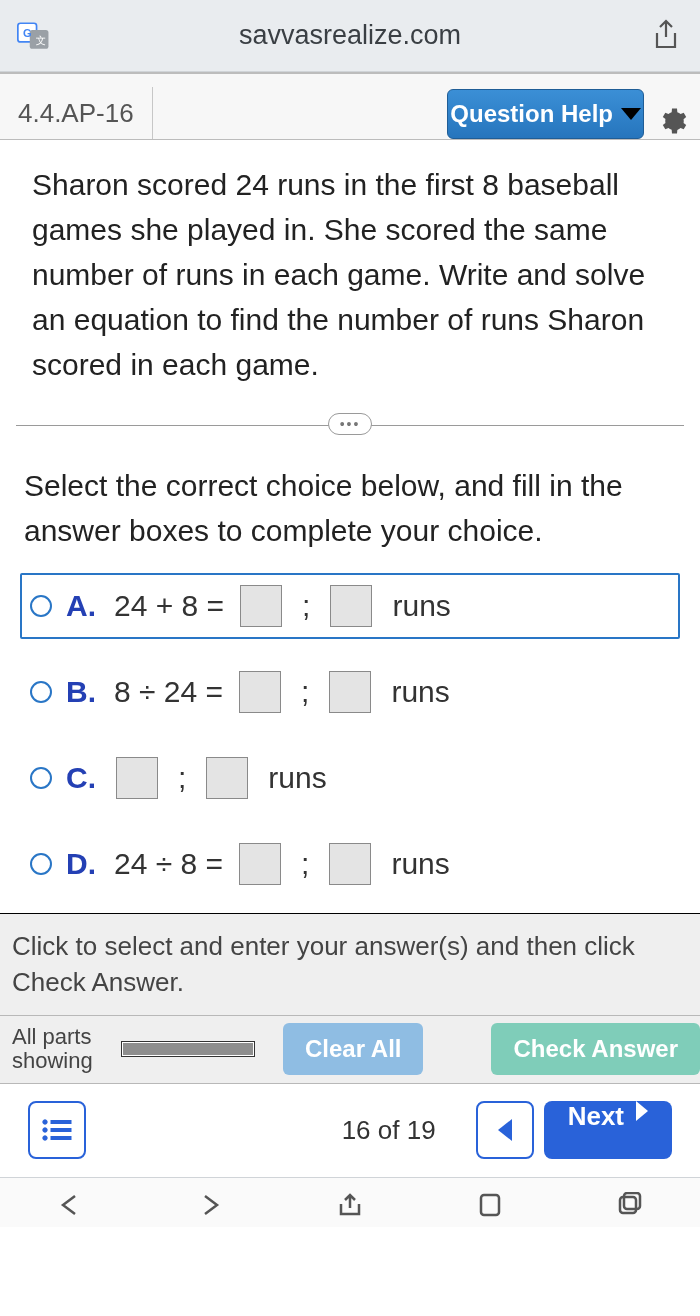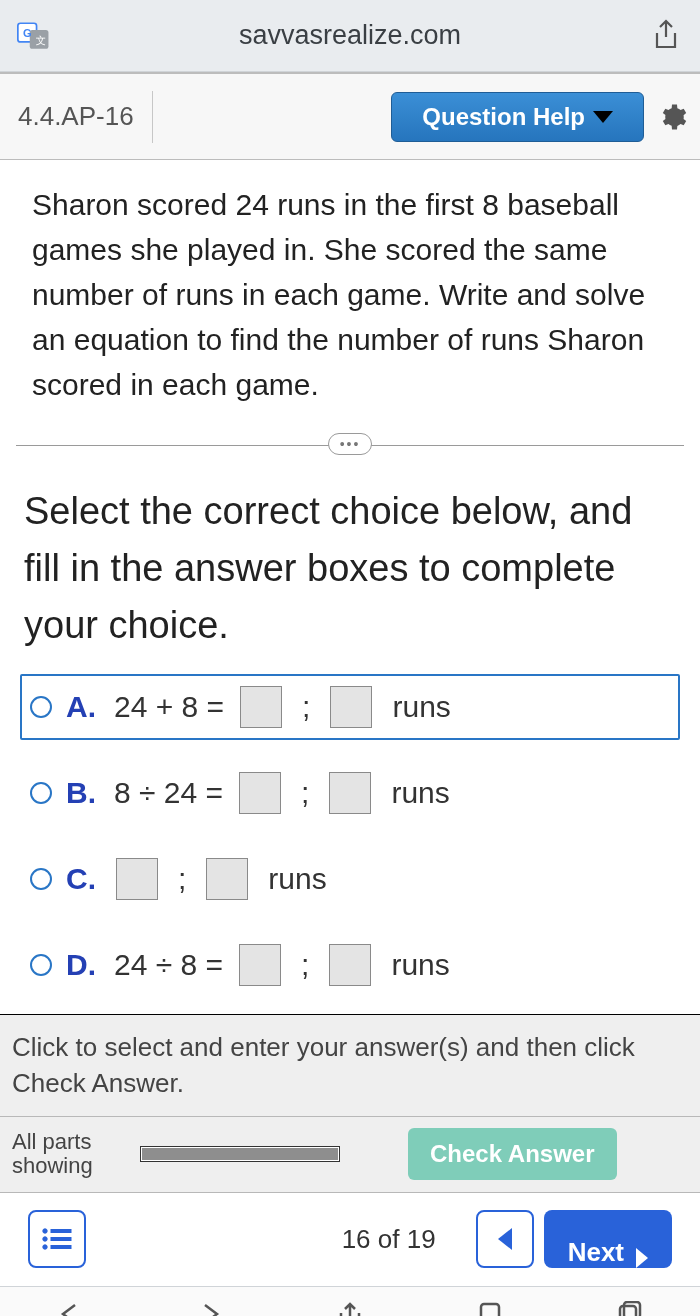--- a/index.html
+++ b/index.html
@@ -27,46 +27,46 @@
     color: #3a3f44;
   }
   .share-icon {
     width: 40px; height: 40px;
     display: flex; align-items: center; justify-content: center;
   }
   .share-icon svg { width: 28px; height: 34px; stroke: #555; fill: none; stroke-width: 2.2; }
 
   
   .q-header {
-    height: 88px;
+    height: 68px;
     border-top: 2px solid #bcbcbc;
     border-bottom: 1px solid #bcbcbc;
     background: #f7f7f7;
     display: flex;
-    align-items: center;
+    align-items: flex-end;
     padding: 0 10px 0 0;
     gap: 10px;
   }
   .q-id {
     font-size: 26px;
     color: #555;
     padding: 0 18px;
     border-right: 1px solid #c7c7c7;
     height: 52px;
     display: flex; align-items: center;
   }
   .q-spacer { flex: 1; }
   .help-btn {
     background: linear-gradient(#3b8fd6, #2675bd);
     color: #fff;
     font-size: 24px;
     font-weight: bold;
     border: 1px solid #1f5d96;
     border-radius: 6px;
-    padding: 10px 30px;
+    padding: 10px 2px;
     display: flex; align-items: center; gap: 8px;
     cursor: pointer;
   }
   .help-btn .tri { width: 0; height: 0; border-left: 10px solid transparent; border-right: 10px solid transparent; border-top: 12px solid #000; }
   .gear-icon { width: 36px; height: 36px; display:flex; align-items:center; justify-content:center; cursor:pointer; }
   .gear-icon svg { width: 30px; height: 30px; fill: #555; }
 
   
   .q-body {
     padding: 22px 24px 10px 32px;
@@ -92,21 +92,21 @@
     border: 1px solid #9a9a9a;
     border-radius: 11px;
     background: #fff;
     display: flex; align-items: center; justify-content: center;
     color: #777; font-size: 14px; letter-spacing: 2px;
     cursor: pointer;
   }
 
   .instructions {
     padding: 0 24px 20px 24px;
-    font-size: 38px;
+    font-size: 30px;
     color: #222;
     line-height: 1.5;
   }
 
   .choices {
     padding: 0 20px 16px 20px;
     display: flex; flex-direction: column; gap: 20px;
   }
   .choice {
     display: flex; align-items: center;
@@ -149,21 +149,21 @@
     padding: 14px 12px;
     font-size: 26px;
     color: #444;
     line-height: 1.4;
   }
 
   
   .action-bar {
     border-top: 1px solid #b8b8b8;
     background: #efefef;
-    height: 76px;
+    height: 68px;
     display: flex; align-items: center;
     gap: 28px;
     padding: 0 0 0 12px;
     overflow: hidden;
   }
   .allparts { font-size: 22px; color: #444; line-height: 1.1; width: 100px; }
   .hscroll {
     width: 200px; height: 16px;
     border: 1px solid #333;
     background: #fff;
@@ -214,21 +214,21 @@
     cursor:pointer;
     margin-left: 30px;
   }
   .prev-btn .tri-l { width:0;height:0;border-top:11px solid transparent;border-bottom:11px solid transparent;border-right:14px solid #2962d9; }
   .next-btn {
     height: 58px;
     background: #2962d9;
     border-radius: 8px;
     color: #fff;
     font-size: 26px; font-weight: bold;
-    display:flex; align-items:flex-end; justify-content:center;
+    display:flex; align-items:flex-start; justify-content:center;
     padding: 0 24px; gap: 12px;
     cursor:pointer;
   }
   .next-btn .tri-r { width:0;height:0;border-top:10px solid transparent;border-bottom:10px solid transparent;border-left:12px solid #fff; }
 
   
   .browser-nav {
     height: 50px;
     border-top: 1px solid #d0d4d8;
     display:flex; align-items:flex-start; justify-content:space-around;
@@ -323,20 +323,21 @@
 
 </div>
 
 <div class="foot-instr">Click to select and enter your answer(s) and then click Check Answer.</div>
 
 <div class="action-bar">
   <div class="allparts">All parts showing</div>
   <div class="hscroll">
       <div class="thumb"></div>
     </div>
+  <div class="btn btn-clear">Clear All</div>
   <div class="btn btn-check">Check Answer</div>
 </div>
 
 <div class="nav-bar">
   <div class="list-btn">
     <svg viewBox="0 0 30 24">
         <circle cx="3" cy="4" r="2.2"></circle>
         <rect x="9" y="2.5" width="20" height="3"></rect>
         <circle cx="3" cy="12" r="2.2"></circle>
         <rect x="9" y="10.5" width="20" height="3"></rect>

